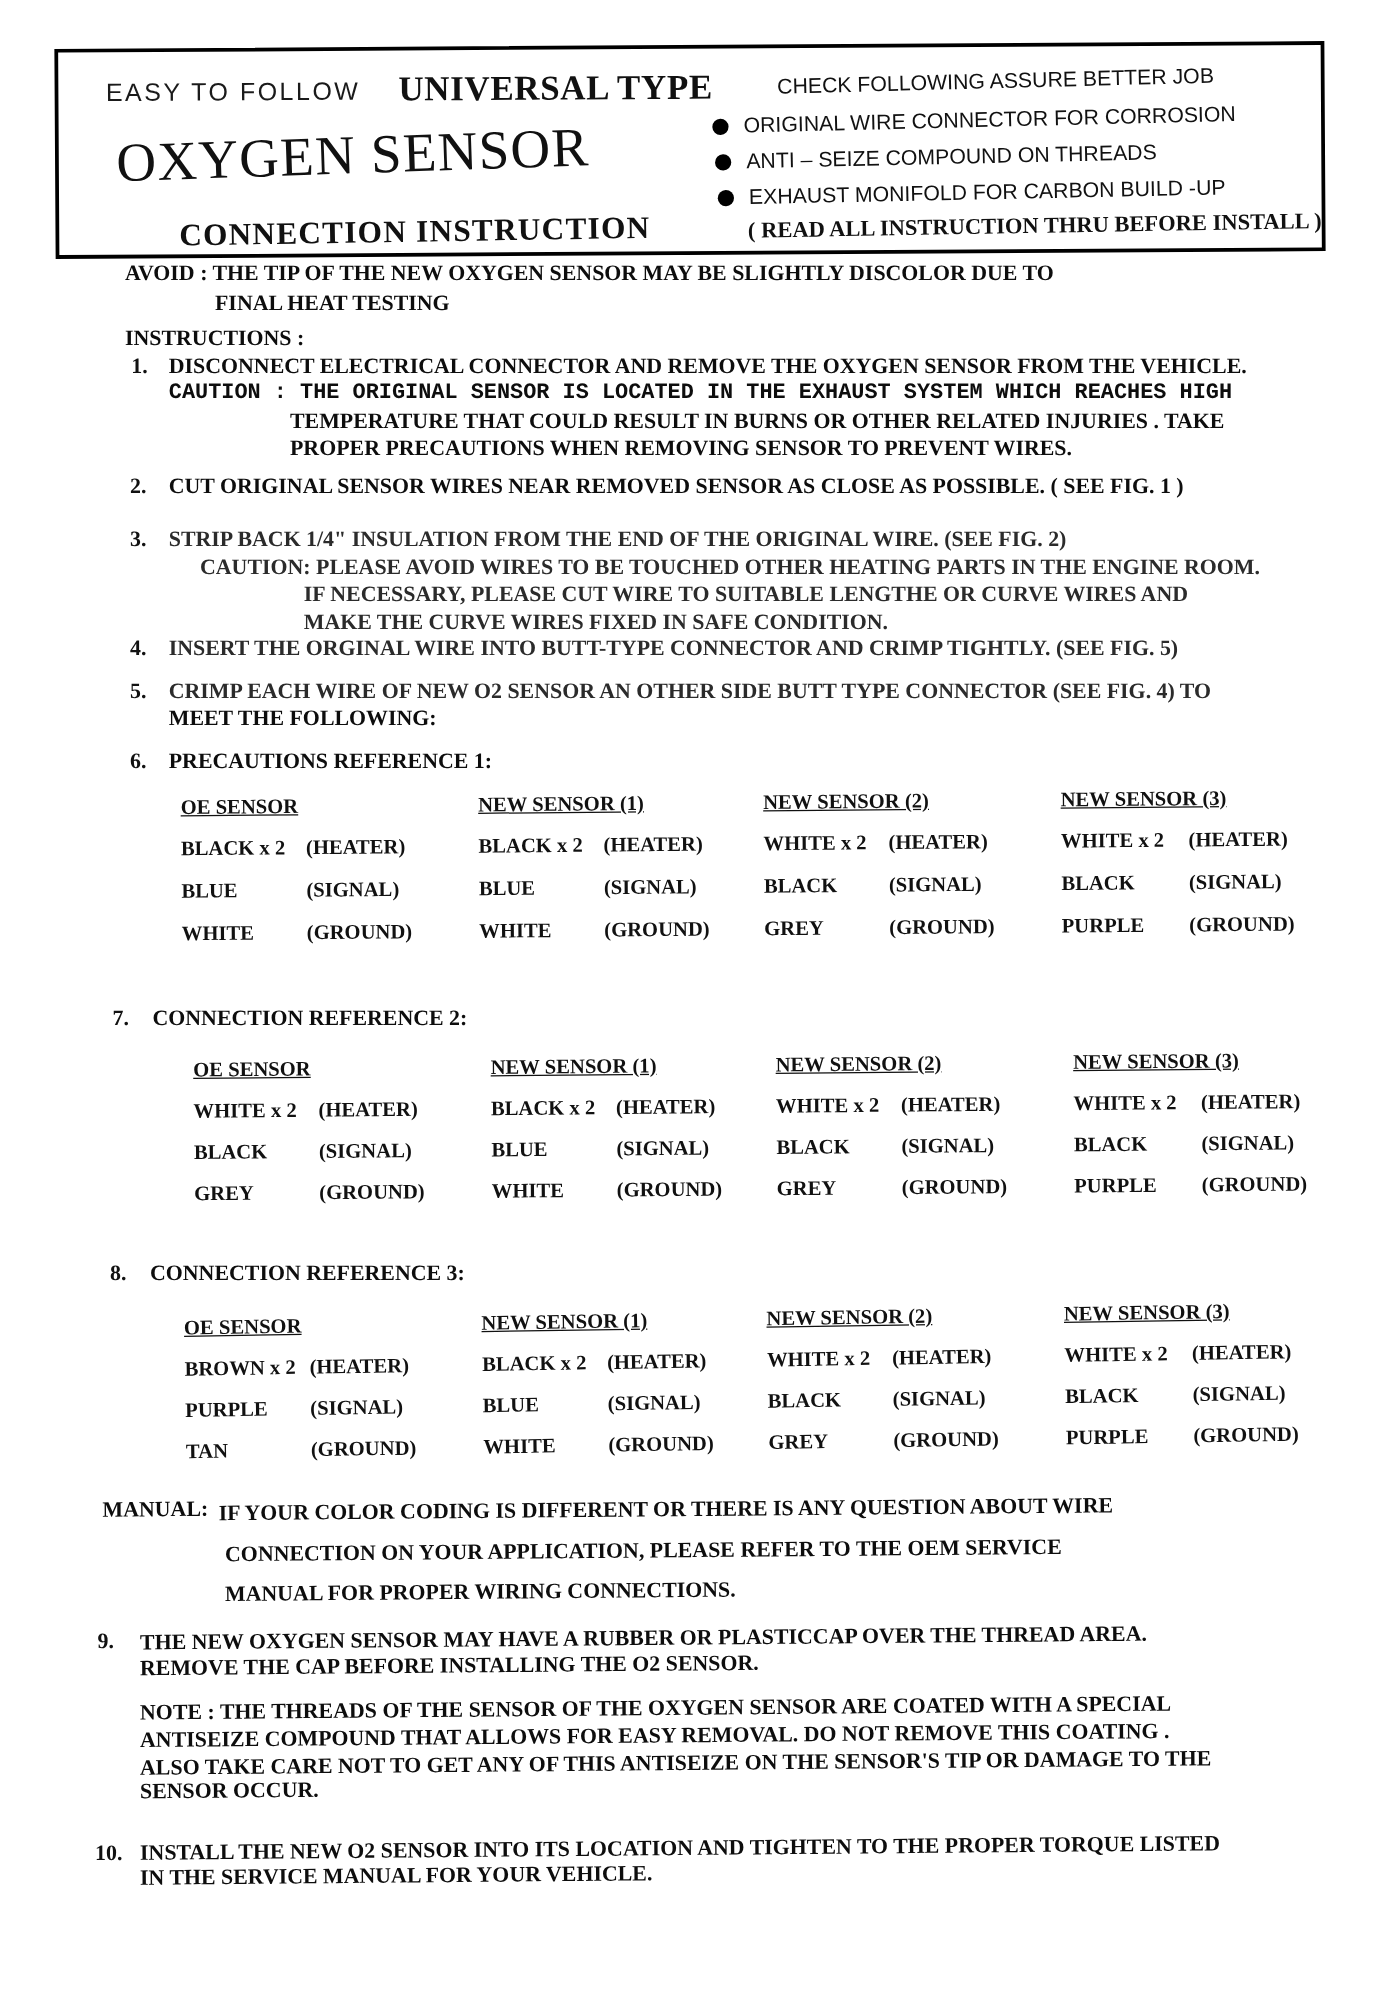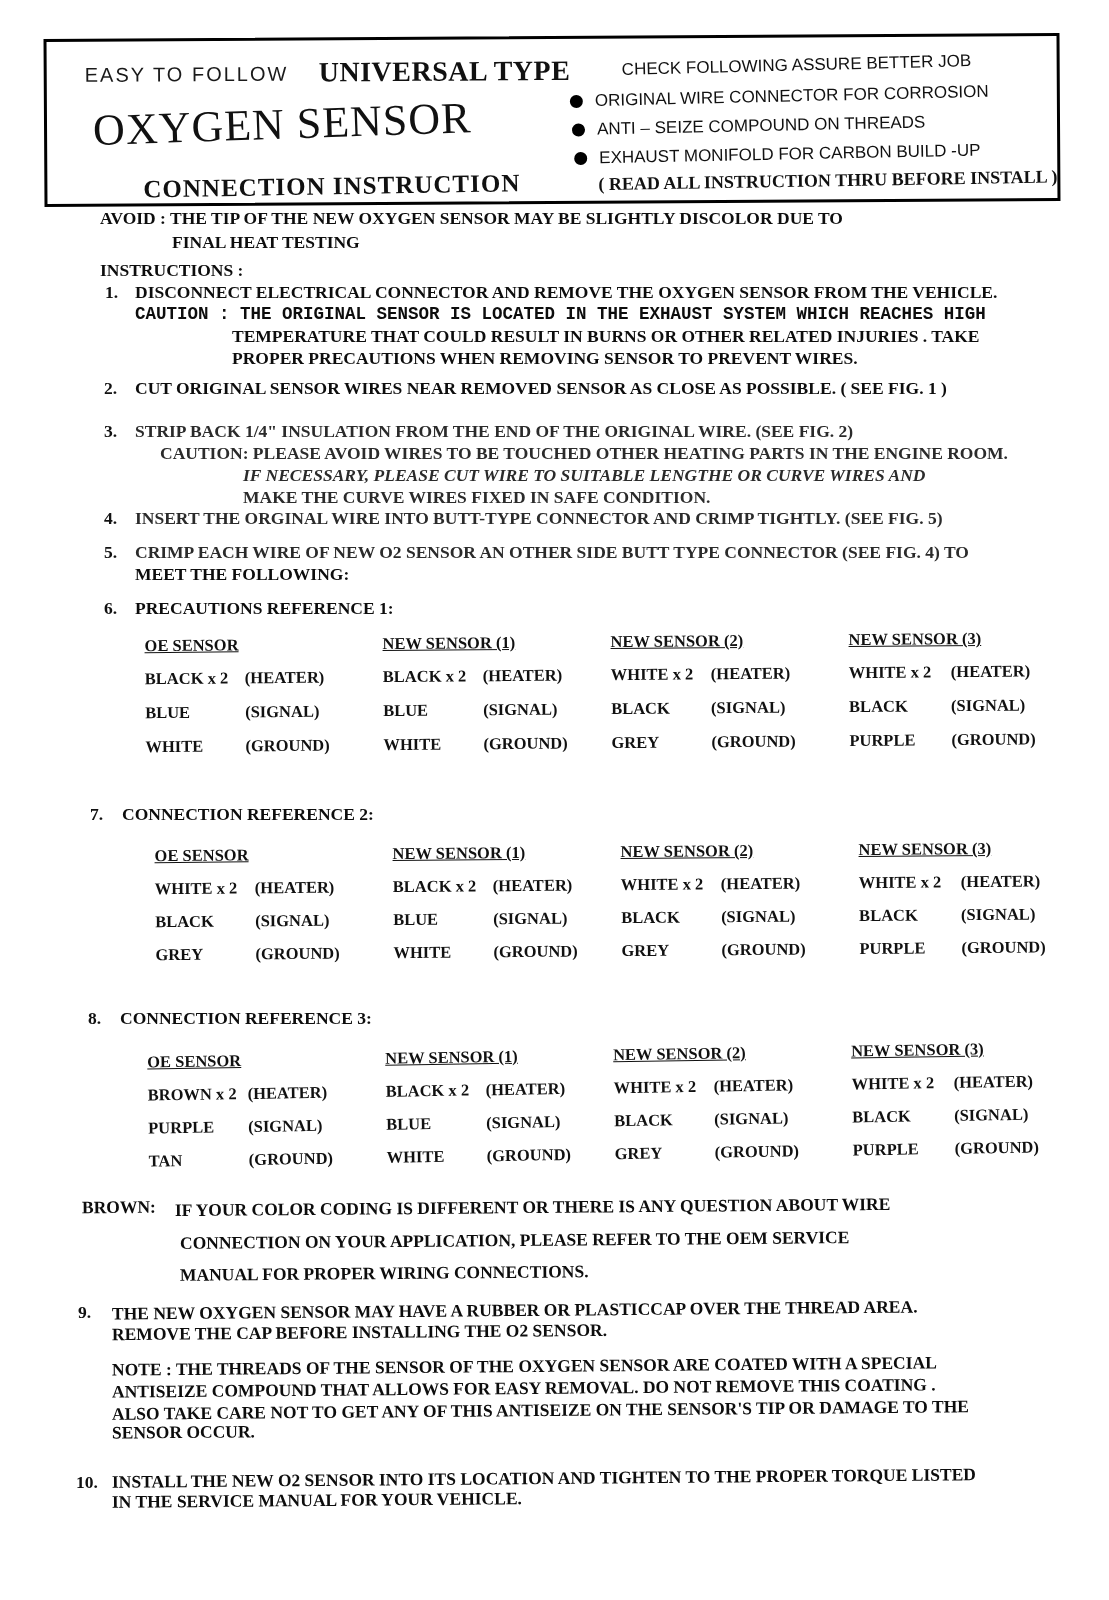--- a/index.html
+++ b/index.html
@@ -201,21 +201,21 @@
     <div class="ln" style="position:absolute; left:135px; top:104px;font-family:Liberation Mono, monospace;">CAUTION : THE ORIGINAL SENSOR IS LOCATED IN THE EXHAUST SYSTEM WHICH REACHES HIGH</div>
     <div class="ln" style="position:absolute; left:232px; top:126px;">TEMPERATURE THAT COULD RESULT IN BURNS OR OTHER RELATED INJURIES . TAKE</div>
     <div class="ln" style="position:absolute; left:232px; top:148px;">PROPER PRECAUTIONS WHEN REMOVING SENSOR TO PREVENT WIRES.</div>
 
     <div class="num" style="left:104px; top:178px;">2.</div>
     <div class="ln" style="position:absolute; left:135px; top:178px;">CUT ORIGINAL SENSOR WIRES NEAR REMOVED SENSOR AS CLOSE AS POSSIBLE.    ( SEE FIG. 1 )</div>
 
     <div class="num" style="left:104px; top:221px;">3.</div>
     <div class="ln faded" style="position:absolute; left:135px; top:221px;">STRIP BACK 1/4" INSULATION FROM THE END OF THE ORIGINAL WIRE. (SEE FIG. 2)</div>
     <div class="ln faded" style="position:absolute; left:160px; top:243px;">CAUTION:    PLEASE AVOID WIRES TO BE TOUCHED OTHER HEATING PARTS IN THE ENGINE ROOM.</div>
-    <div class="ln faded" style="position:absolute; left:243px; top:265px;font-style:italic;">IF NECESSARY, PLEASE CUT WIRE TO SUITABLE LENGTHE OR CURVE WIRES AND</div>
+    <div class="ln faded" style="position:absolute; left:243px; top:265px;">IF NECESSARY, PLEASE CUT WIRE TO SUITABLE LENGTHE OR CURVE WIRES AND</div>
     <div class="ln faded" style="position:absolute; left:243px; top:287px;">MAKE THE CURVE WIRES FIXED IN SAFE CONDITION.</div>
 
     <div class="num" style="left:104px; top:308px;">4.</div>
     <div class="ln faded" style="position:absolute; left:135px; top:308px;">INSERT THE ORGINAL WIRE INTO BUTT-TYPE CONNECTOR AND CRIMP TIGHTLY. (SEE FIG. 5)</div>
 
     <div class="num" style="left:104px; top:342px;">5.</div>
     <div class="ln faded" style="position:absolute; left:135px; top:342px;">CRIMP EACH WIRE OF NEW O2 SENSOR AN OTHER SIDE BUTT TYPE CONNECTOR (SEE FIG. 4) TO</div>
     <div class="ln" style="position:absolute; left:135px; top:364px;">MEET THE FOLLOWING:</div>
 
     <div class="num" style="left:104px; top:398px;">6.</div>
@@ -337,21 +337,21 @@
         <span class="cell" style="left:100px;">(GROUND)</span>
         <span class="cell c1">WHITE</span>
         <span class="cell" style="left:338px;">(GROUND)</span>
         <span class="cell c2">GREY</span>
         <span class="cell" style="left:566px;">(GROUND)</span>
         <span class="cell c3">PURPLE</span>
         <span class="cell" style="left:806px;">(GROUND)</span>
       </div>
     </div>
 
-    <div class="ln slant1" style="position:absolute; left:82px; top:997px;">BROWN:</div>
+    <div class="ln slant1" style="position:absolute; left:82px; top:997px;">MANUAL:</div>
     <div class="ln slant1" style="position:absolute; left:175px; top:997px;">IF YOUR COLOR CODING IS DIFFERENT OR THERE IS ANY QUESTION ABOUT WIRE</div>
     <div class="ln slant1" style="position:absolute; left:180px; top:1030px;">CONNECTION ON YOUR APPLICATION, PLEASE REFER TO THE OEM SERVICE</div>
     <div class="ln slant1" style="position:absolute; left:180px; top:1063px;">MANUAL FOR PROPER WIRING CONNECTIONS.</div>
 
     <div class="num" style="left:78px; top:1102px;">9.</div>
     <div class="ln slant1" style="position:absolute; left:112px; top:1100px;">THE NEW OXYGEN SENSOR MAY HAVE A RUBBER OR PLASTICCAP OVER THE THREAD AREA.</div>
     <div class="ln slant1" style="position:absolute; left:112px; top:1122px;">REMOVE THE CAP BEFORE INSTALLING THE O2 SENSOR.</div>
 
     <div class="ln slant1" style="position:absolute; left:112px; top:1156px;">NOTE : THE THREADS OF THE SENSOR OF THE OXYGEN SENSOR ARE COATED WITH A SPECIAL</div>
     <div class="ln slant1" style="position:absolute; left:112px; top:1178px;">ANTISEIZE COMPOUND THAT ALLOWS FOR EASY REMOVAL. DO NOT REMOVE THIS COATING .</div>

